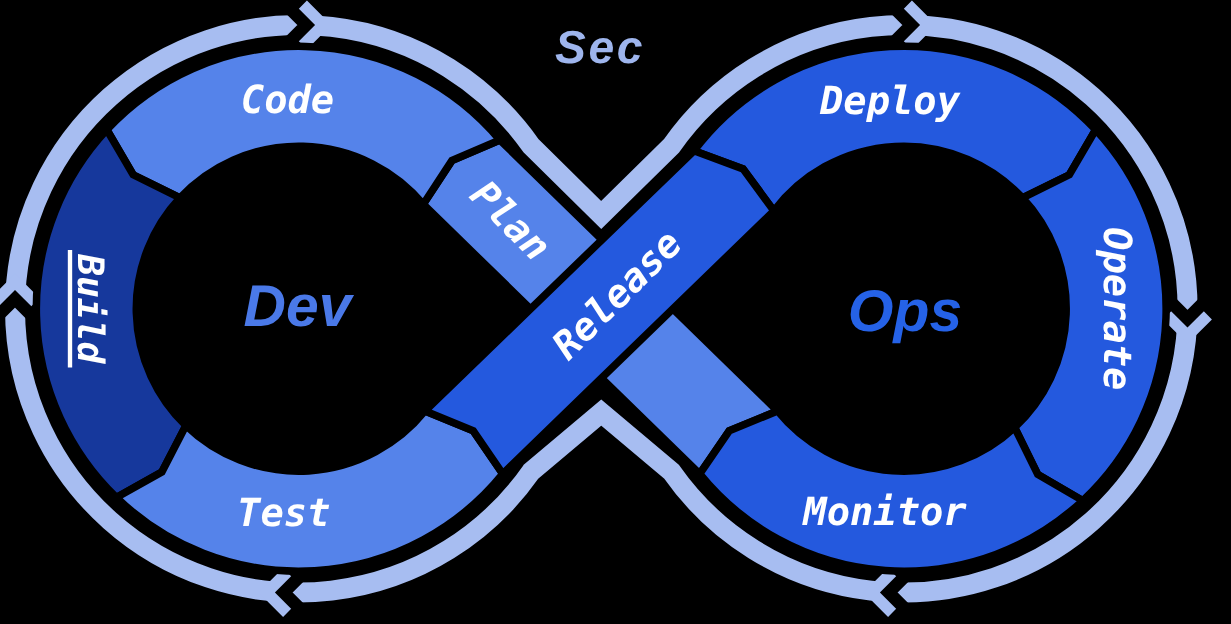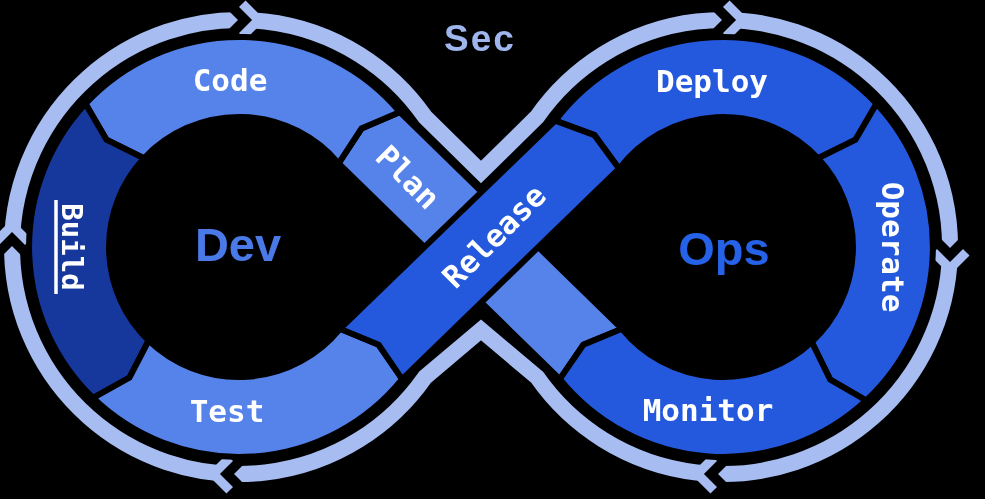--- a/index.html
+++ b/index.html
@@ -5,20 +5,21 @@
   html, body {
     margin: 0; padding: 0;
     background: #000;
     width: 985px; height: 499px;
     overflow: hidden;
   }
   .stage {
     position: relative;
     width: 985px; height: 362px;
     background: #1d4ed8;
+    font-style: italic;
   }
   svg { display: block; }
 
   .seg-label {
     font-family: "DejaVu Sans Mono", "Liberation Mono", monospace;
     font-weight: 700;
     font-size: 31px;
     text-anchor: middle;
     dominant-baseline: central;
   }

